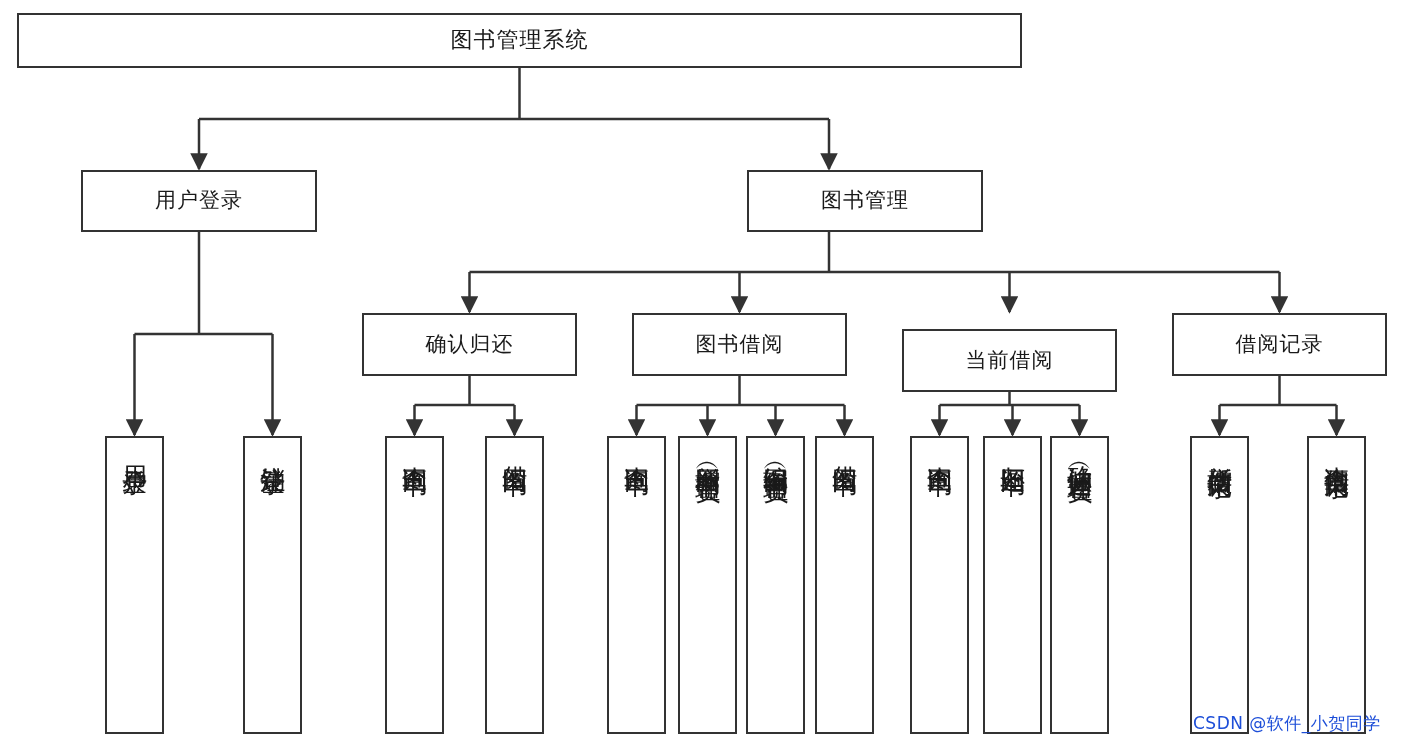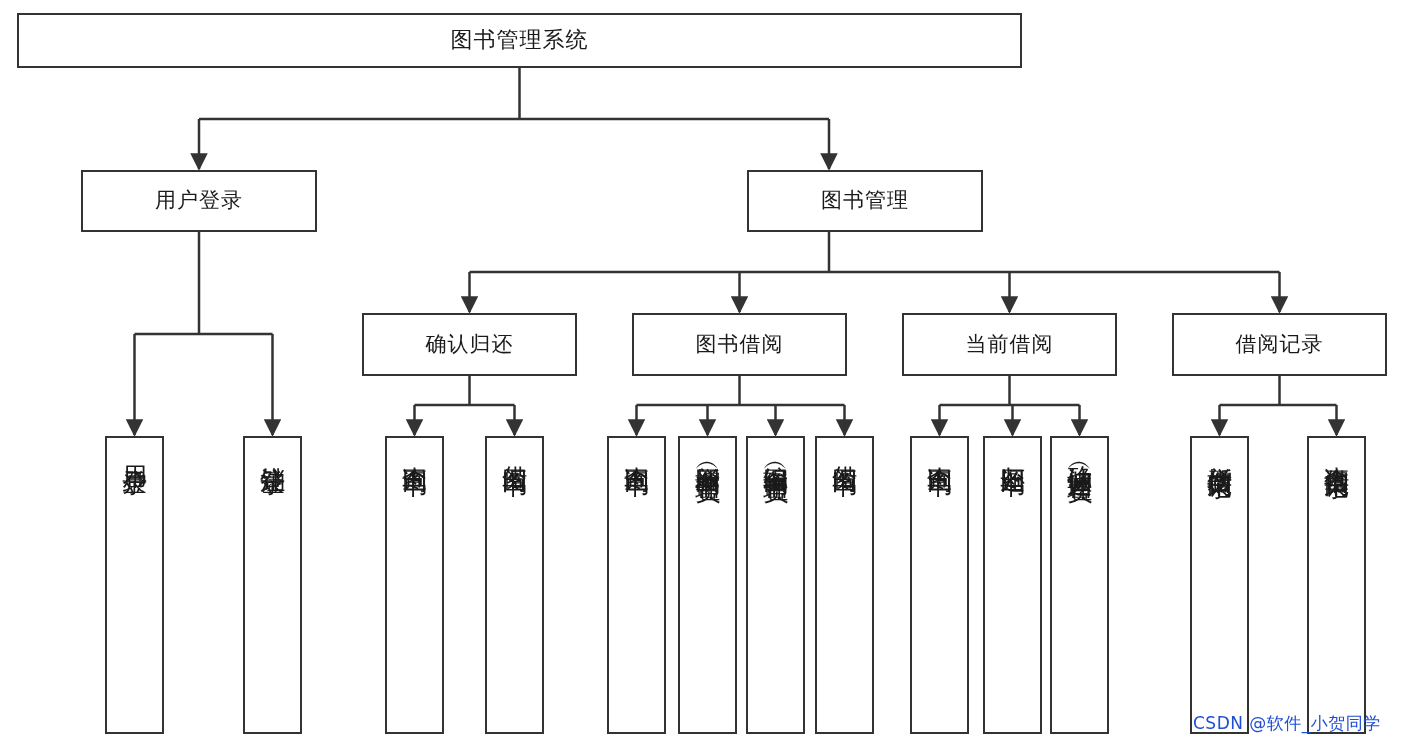--- a/index.html
+++ b/index.html
@@ -82,21 +82,21 @@
       </div>
       <div class="node h" style="left: 711px; top: 170px; width: 236px; height: 62px; margin-left: 36px;">
         <span class="lbl">图书管理</span>
       </div>
       <div class="node h" style="left: 362px; top: 313px; width: 215px; height: 63px;">
         <span class="lbl">确认归还</span>
       </div>
       <div class="node h" style="left: 632px; top: 313px; width: 215px; height: 63px;">
         <span class="lbl">图书借阅</span>
       </div>
-      <div class="node h" style="left: 902px; top: 313px; width: 215px; height: 63px;">
+      <div class="node h" style="left: 902px; top: 329px; width: 215px; height: 63px;">
         <span class="lbl">当前借阅</span>
       </div>
       <div class="node h" style="left: 1172px; top: 313px; width: 215px; height: 63px;">
         <span class="lbl">借阅记录</span>
       </div>
       <div class="node v" style="left: 105px; top: 436px; width: 59px; height: 298px;">
         <span class="lbl">用户登录</span>
       </div>
       <div class="node v" style="left: 243px; top: 436px; width: 59px; height: 298px;">
         <span class="lbl">注销登录</span>

